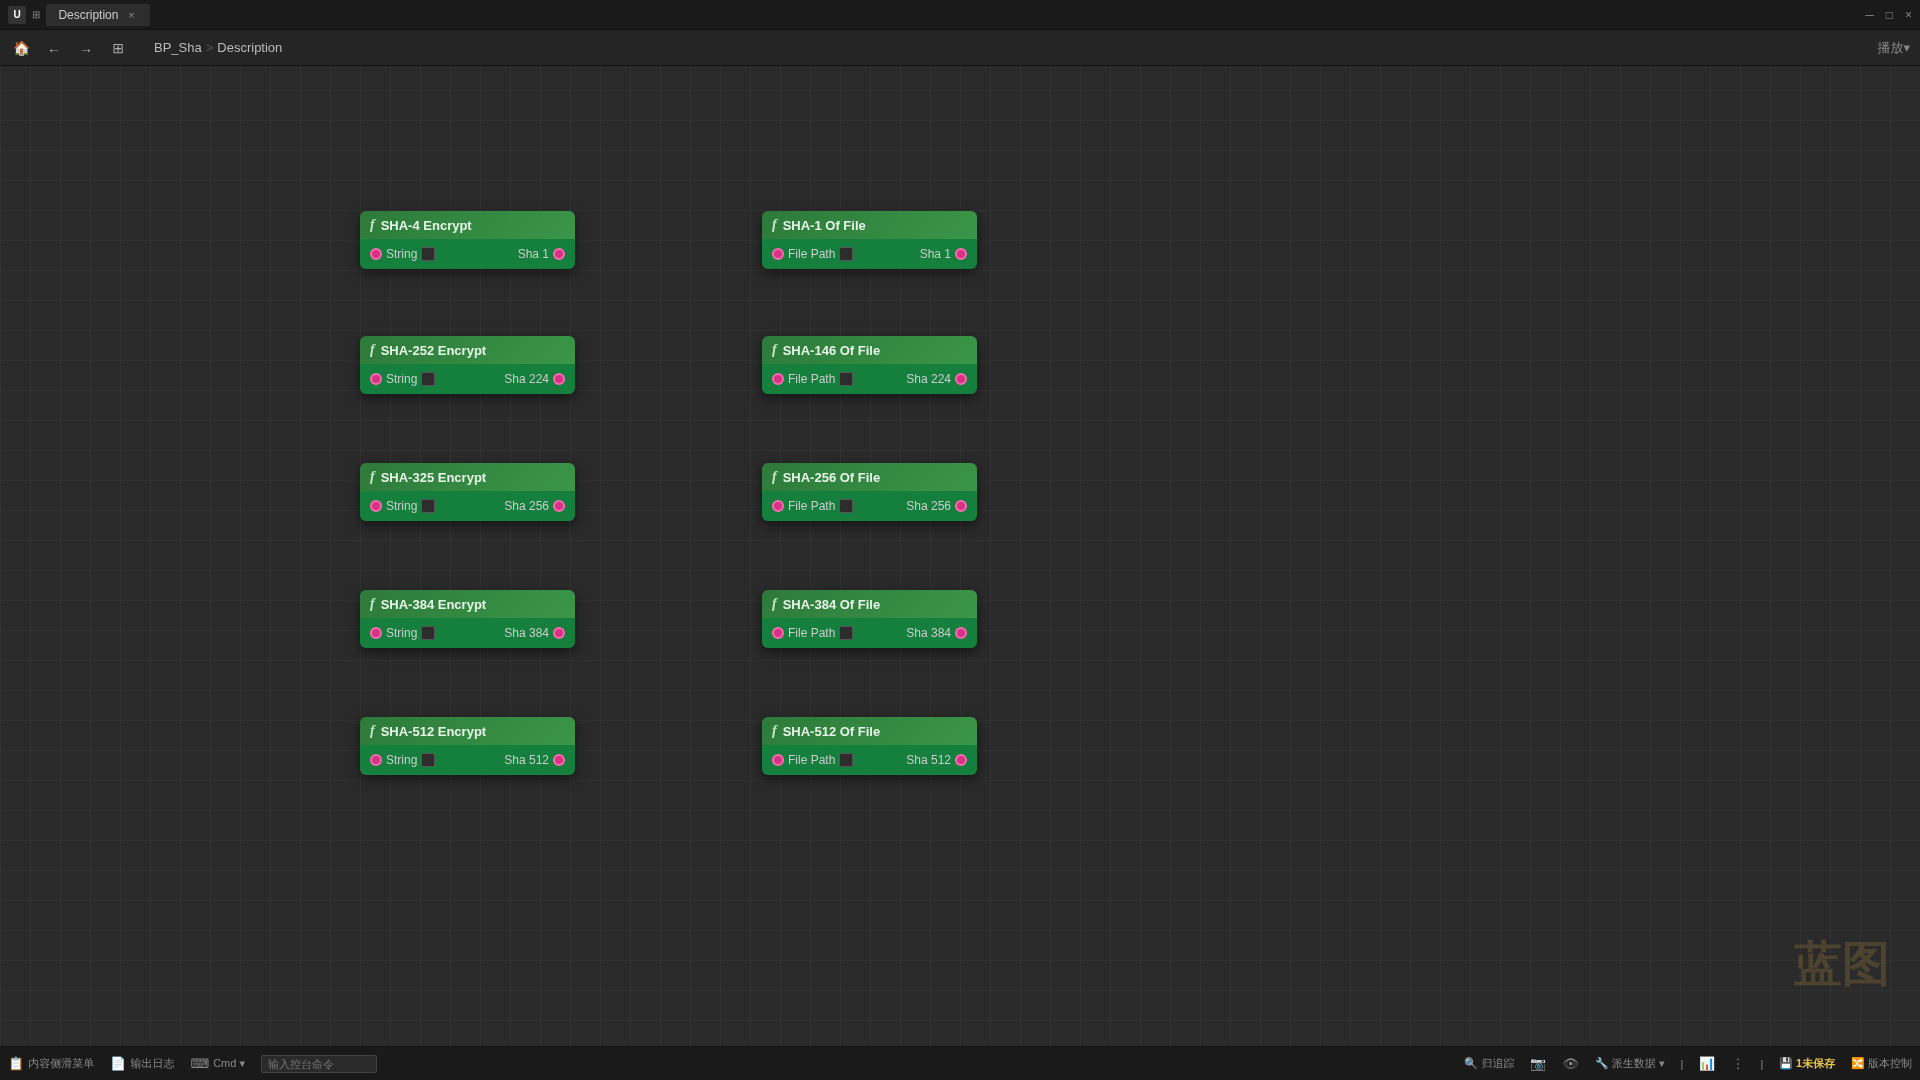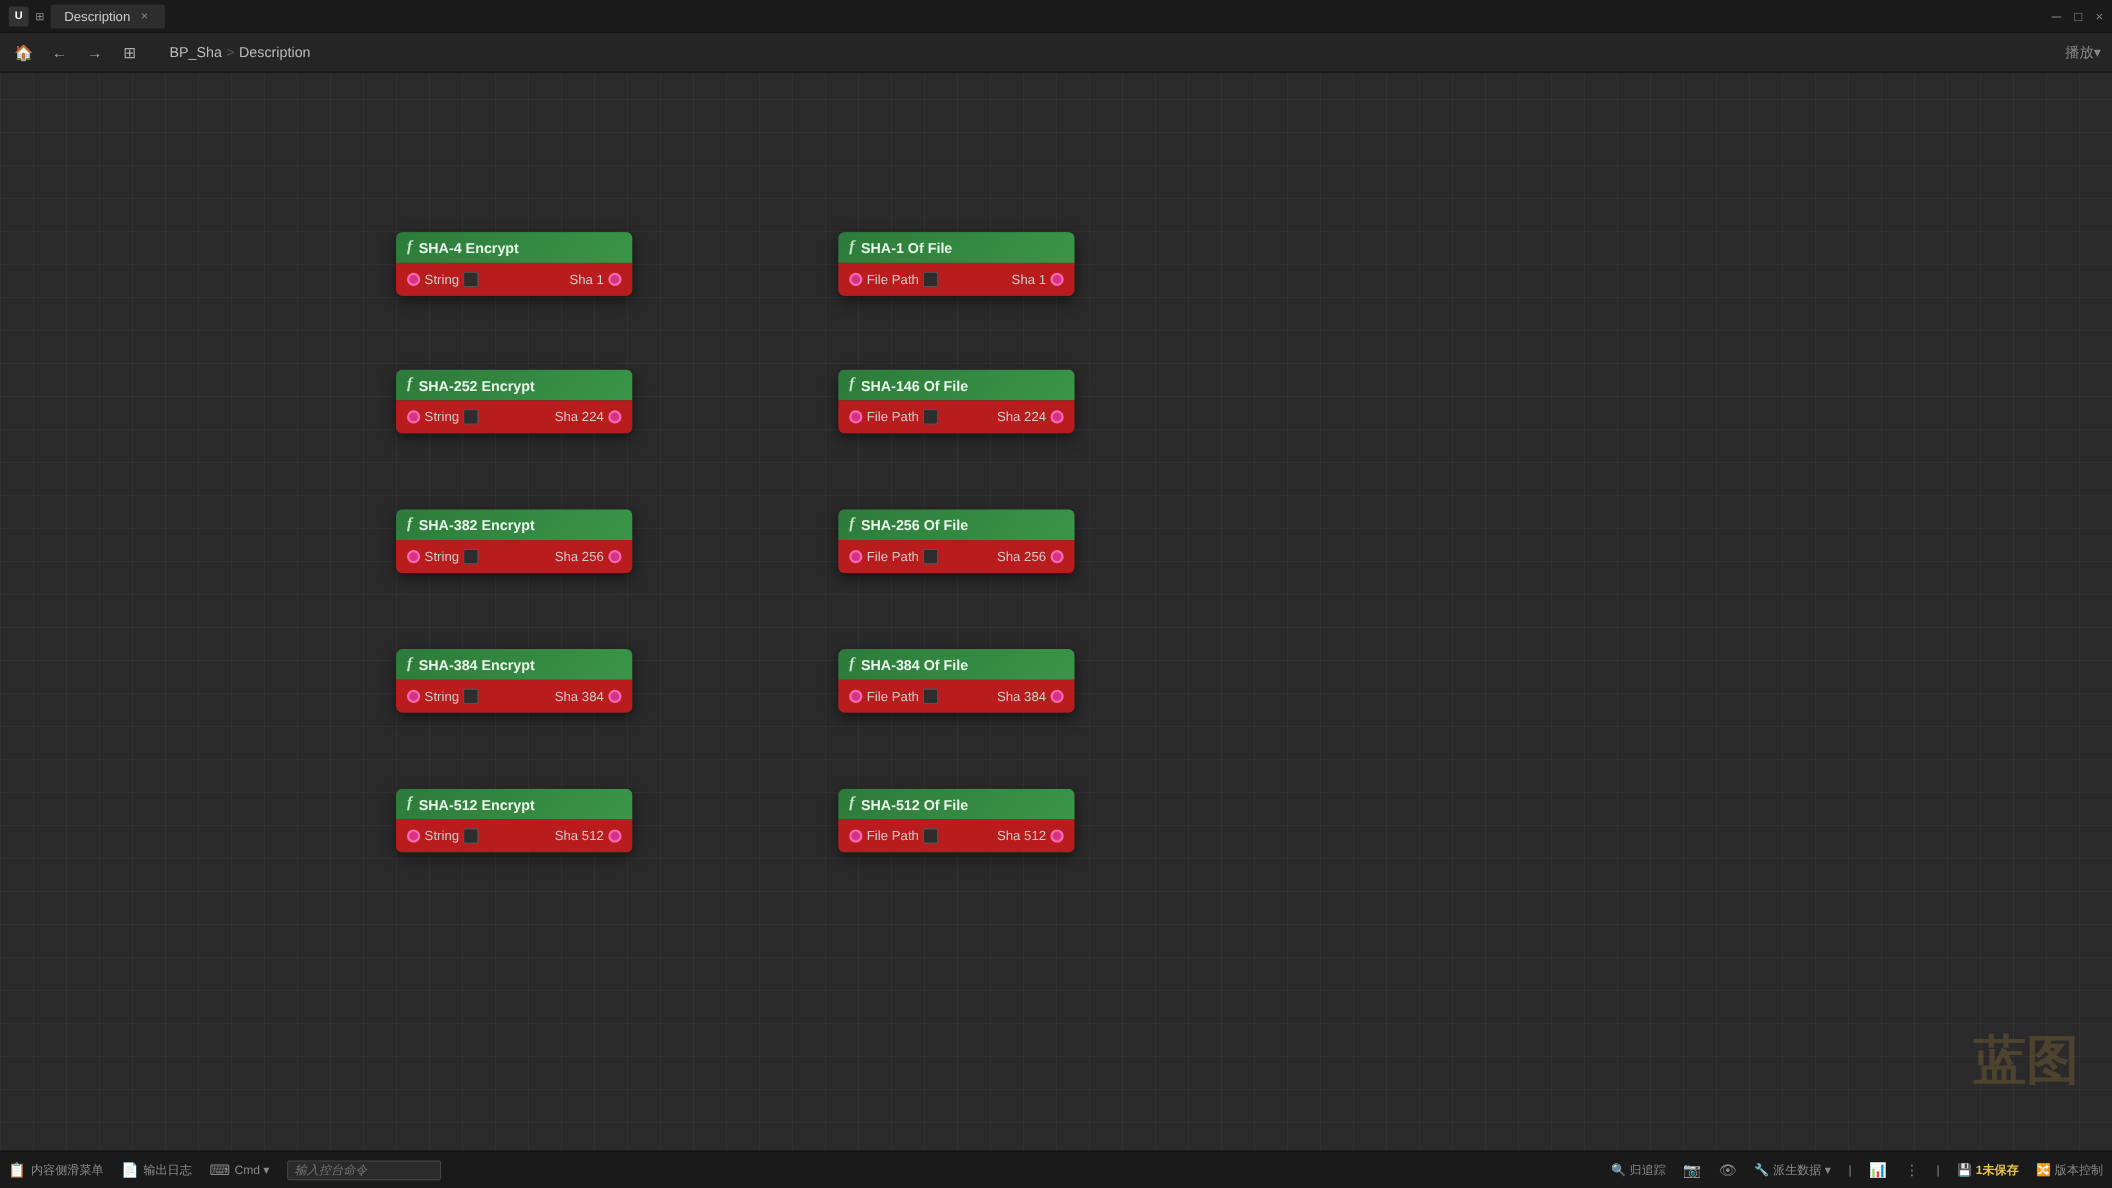--- a/index.html
+++ b/index.html
@@ -113,21 +113,21 @@
       font-weight: 600;
       color: #e8f5e9;
     }
     .bp-node-header .f-icon {
       font-style: italic;
       font-family: Georgia, serif;
       font-size: 14px;
       color: #c8e6c9;
     }
     .bp-node-body {
-      background: #b91c1c;
+      background: #15803d;
       padding: 8px 10px;
       display: flex;
       align-items: center;
       justify-content: space-between;
     }
     .bp-pin-left {
       display: flex;
       align-items: center;
       gap: 4px;
       font-size: 12px;
@@ -284,21 +284,21 @@
       </div>
       <div class="bp-pin-right">
         <span>Sha 224</span>
         <div class="pin-dot"></div>
       </div>
     </div>
   </div>
     <div class="bp-node" style="left: 360px; top: 397px;">
     <div class="bp-node-header">
       <span class="f-icon"><i>f</i></span>
-      <span>SHA-382 Encrypt</span>
+      <span>SHA-325 Encrypt</span>
     </div>
     <div class="bp-node-body">
       <div class="bp-pin-left">
         <div class="pin-dot"></div>
         <span>String</span>
         <div class="pin-box"></div>
       </div>
       <div class="bp-pin-right">
         <span>Sha 256</span>
         <div class="pin-dot"></div>
@@ -398,21 +398,21 @@
     <span>内容侧滑菜单</span>
   </div>
   <div class="statusbar-item">
     <span style="font-size:13px;">📄</span>
     <span>输出日志</span>
   </div>
   <div class="statusbar-item">
     <span style="font-size:13px;">⌨</span>
     <span>Cmd ▾</span>
   </div>
-  <input type="text" style="background: rgb(42, 42, 42); border: 1px solid rgb(68, 68, 68); color: rgb(136, 136, 136); font-size: 11px; padding: 2px 6px; width: 140px; border-radius: 2px; font-style: italic;" placeholder="输入控台命令">
+  <input type="text" style="background: rgb(42, 42, 42); border: 1px solid rgb(68, 68, 68); color: rgb(136, 136, 136); font-size: 11px; padding: 2px 6px; width: 116px; border-radius: 2px;" placeholder="输入控台命令">
   <div class="statusbar-right">
     <span>🔍 <span>归追踪</span></span>
     <span style="font-size:13px;">📷</span>
     <span style="font-size:13px;">👁</span>
     <span>🔧 <span>派生数据 ▾</span></span>
     <span>|</span>
     <span style="font-size:13px;">📊</span>
     <span style="font-size:13px;">⋮</span>
     <span>|</span>
     <span style="color:#e8c44a;font-weight:bold;">💾 <span>1未保存</span></span>

